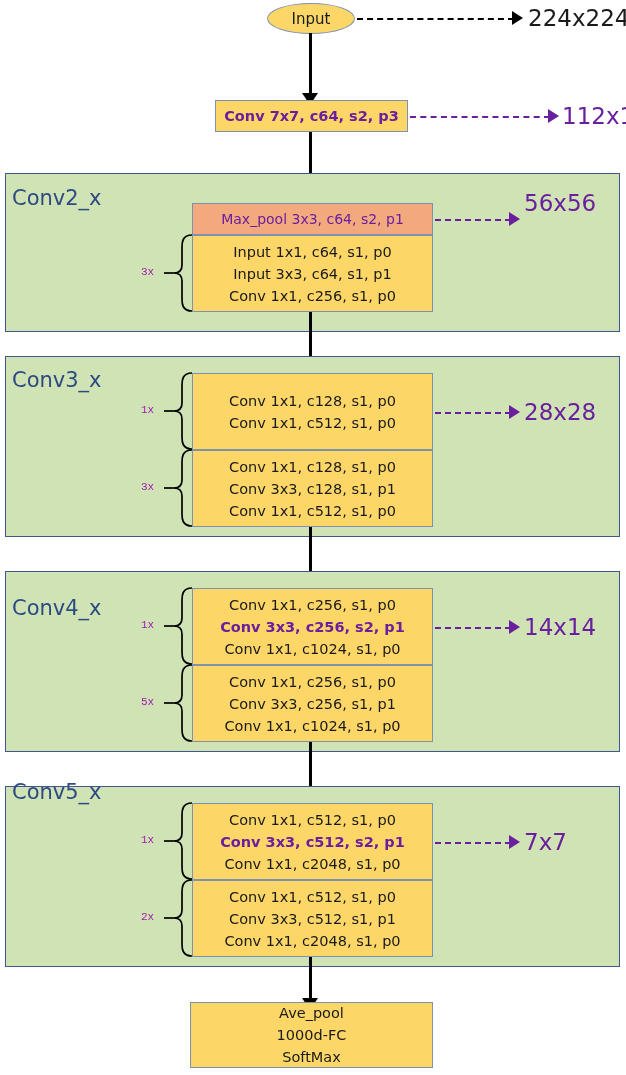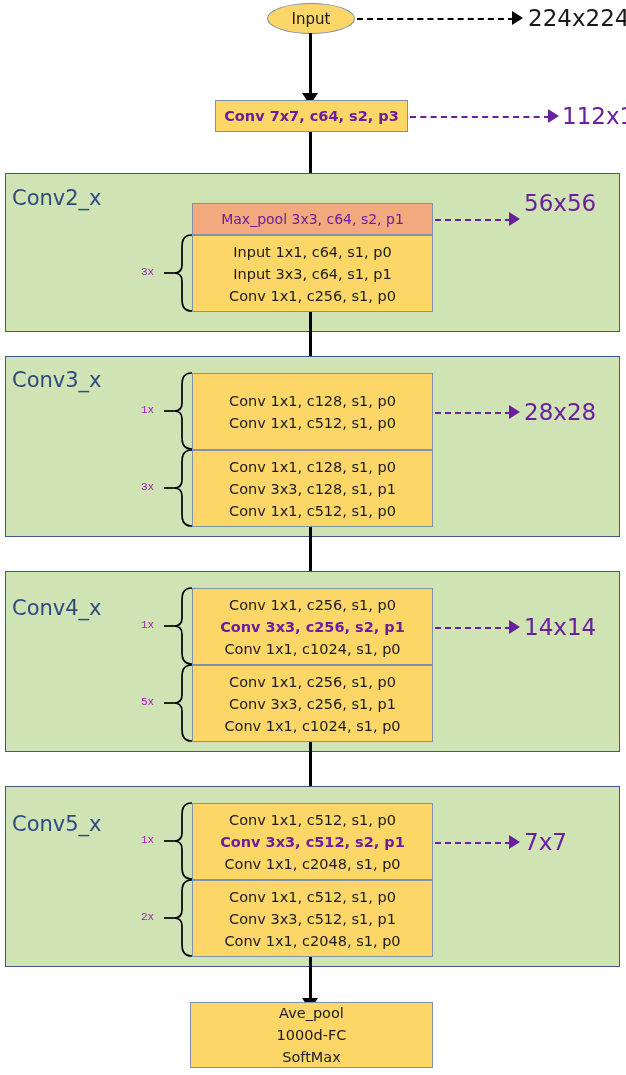--- a/index.html
+++ b/index.html
@@ -241,21 +241,21 @@
   <svg class="brace" style="left:160px;top:663px;" width="34" height="81">
     <path d="M32 2 C 22 2, 22 10, 22 14 L22 32 C22 38, 18 40, 14 40 C18 40, 22 42, 22 48 L22 66 C22 70, 22 78, 32 78" fill="none" stroke="#000" stroke-width="1.7"></path>
     <line x1="14" y1="40" x2="4" y2="40" stroke="#000" stroke-width="1.7"></line>
   </svg>
   <div class="rep-label" style="left:141px;top:696px;text-align:right;">5x</div>
 
   <div class="vline" style="left:309px;top:742px;height:52px;"></div>
   <div class="vhead" style="left:302px;top:792px;"></div>
 
   <div class="abs stage-panel" style="left:5px;top:786px;width:615px;height:181px;"></div>
-  <div class="stage-label" style="top:812px;">Conv5_x</div>
+  <div class="stage-label" style="top:780px;">Conv5_x</div>
 
   <div class="abs box" style="left:192px;top:803px;width:241px;height:77px;">
     <span class="box-line">Conv 1x1, c512, s1, p0</span>
     <span class="box-line bold-purple">Conv 3x3, c512, s2, p1</span>
     <span class="box-line">Conv 1x1, c2048, s1, p0</span>
   </div>
   <svg class="brace" style="left:160px;top:801px;" width="34" height="81">
     <path d="M32 2 C 22 2, 22 10, 22 14 L22 32 C22 38, 18 40, 14 40 C18 40, 22 42, 22 48 L22 66 C22 70, 22 78, 32 78" fill="none" stroke="#000" stroke-width="1.7"></path>
     <line x1="14" y1="40" x2="4" y2="40" stroke="#000" stroke-width="1.7"></line>
   </svg>

